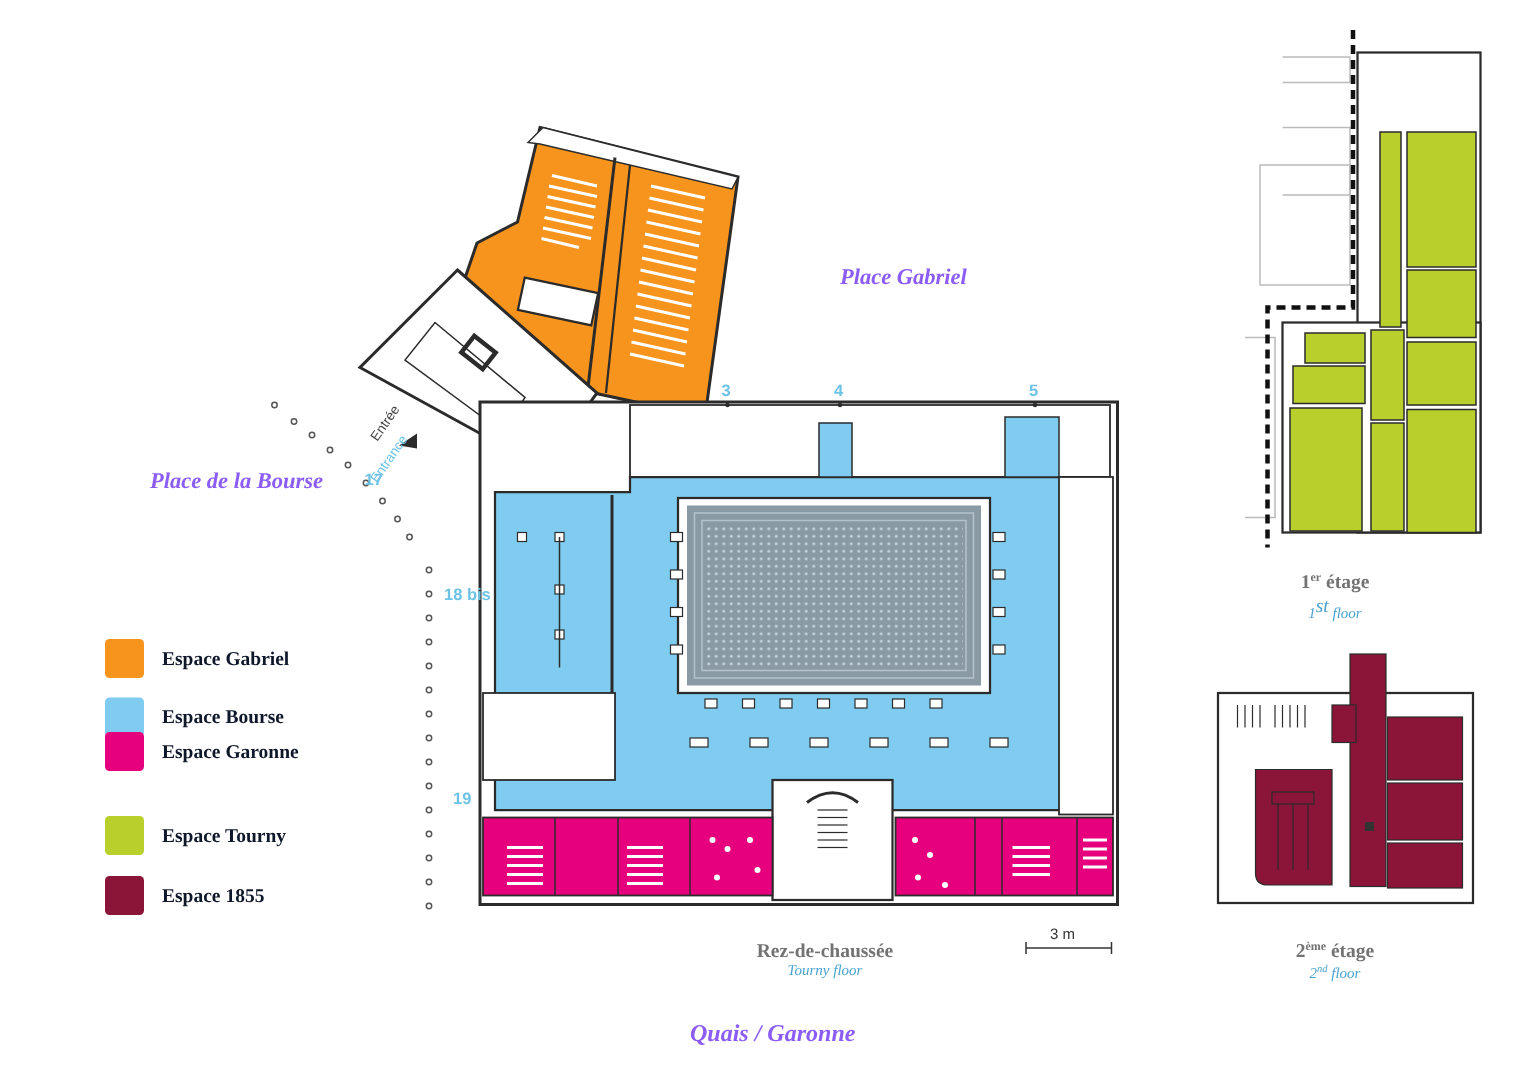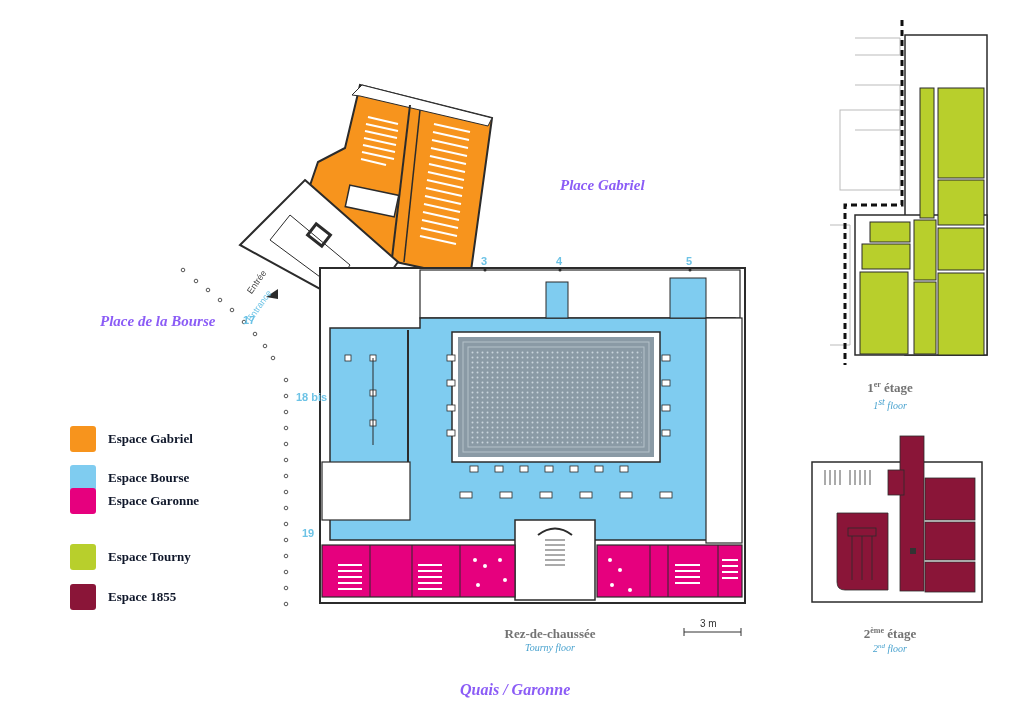--- a/index.html
+++ b/index.html
@@ -305,20 +305,20 @@
     <span class="legend-label">Espace 1855</span>
   </div>
 </div>
 
 <div class="abs" style="left:480px;top:626px;width:140px;">
   <div class="caption-fr">Rez-de-chaussée</div>
   <div class="caption-en">Tourny floor</div>
 </div>
 <div class="abs" style="left:840px;top:380px;width:100px;">
   <div class="caption-fr"><span>1</span><sup style="font-size:8px;">er</sup> <span>étage</span></div>
-  <div class="caption-en"><span>1</span><sup style="font-size:10px;">st</sup> <span>floor</span></div>
+  <div class="caption-en"><span>1</span><sup style="font-size:13px;">st</sup> <span>floor</span></div>
 </div>
 <div class="abs" style="left:840px;top:626px;width:100px;">
   <div class="caption-fr"><span>2</span><sup style="font-size:8px;">ème</sup> <span>étage</span></div>
   <div class="caption-en"><span>2</span><sup style="font-size:7px;">nd</sup> <span>floor</span></div>
 </div>
 
 <div class="abs" style="left:700px;top:618px;font-family:'Liberation Sans',sans-serif;font-size:10px;color:#333;">3 m</div>
 
 </body></html>

